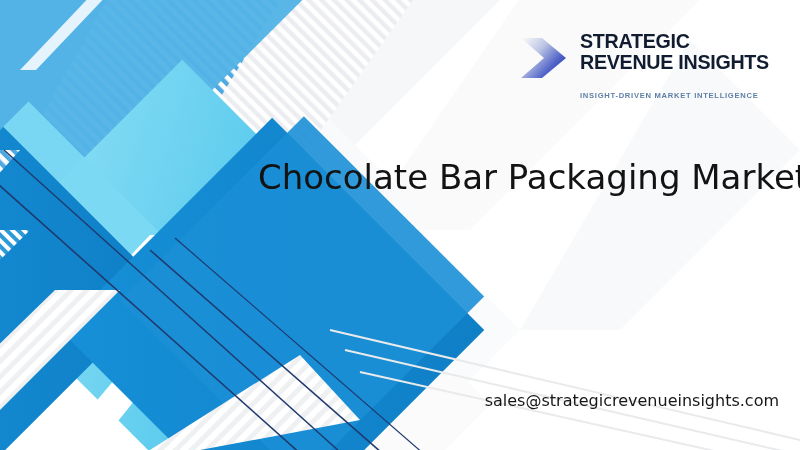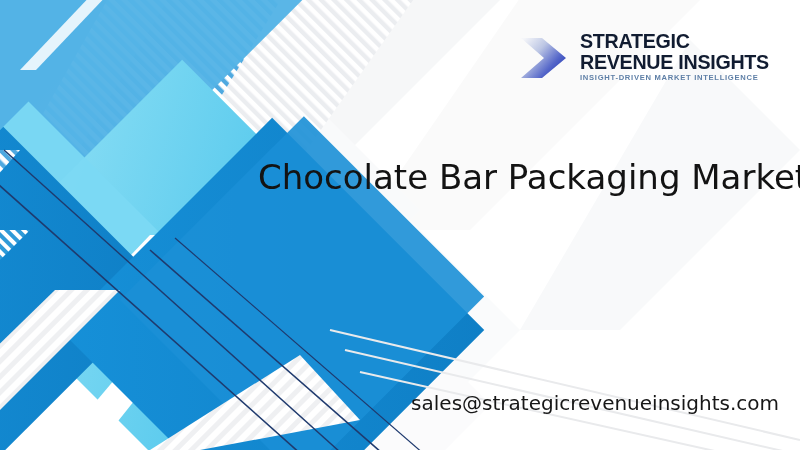--- a/index.html
+++ b/index.html
@@ -44,21 +44,21 @@
     white-space: nowrap;
   }
 
   #email {
     position: absolute;
     left: 0px;
     top: 391px;
     width: 779px;
     text-align: right;
     font-family: "DejaVu Sans", sans-serif;
-    font-size: 20px;
+    font-size: 16px;
     font-weight: 400;
     color: #171717;
     letter-spacing: 0px;
   }
 
   
   #logo {
     position: absolute;
     left: 520px;
     top: 28px;
@@ -85,21 +85,21 @@
     line-height: 20px;
     letter-spacing: -0.3px;
     color: #111c31;
     white-space: nowrap;
     transform: scaleX(0.96);
     transform-origin: left center;
   }
   #logo-line1 { margin-top: 3px; }
   #logo-line2 { margin-top: 1px; }
   #logo-tagline {
-    margin-top: 1px;
+    margin-top: 19px;
     font-family: "Liberation Sans", sans-serif;
     font-size: 7.6px;
     font-weight: bold;
     letter-spacing: 0.72px;
     color: #5e7fa6;
     white-space: nowrap;
   }
 </style>
 </head>
 <body>

